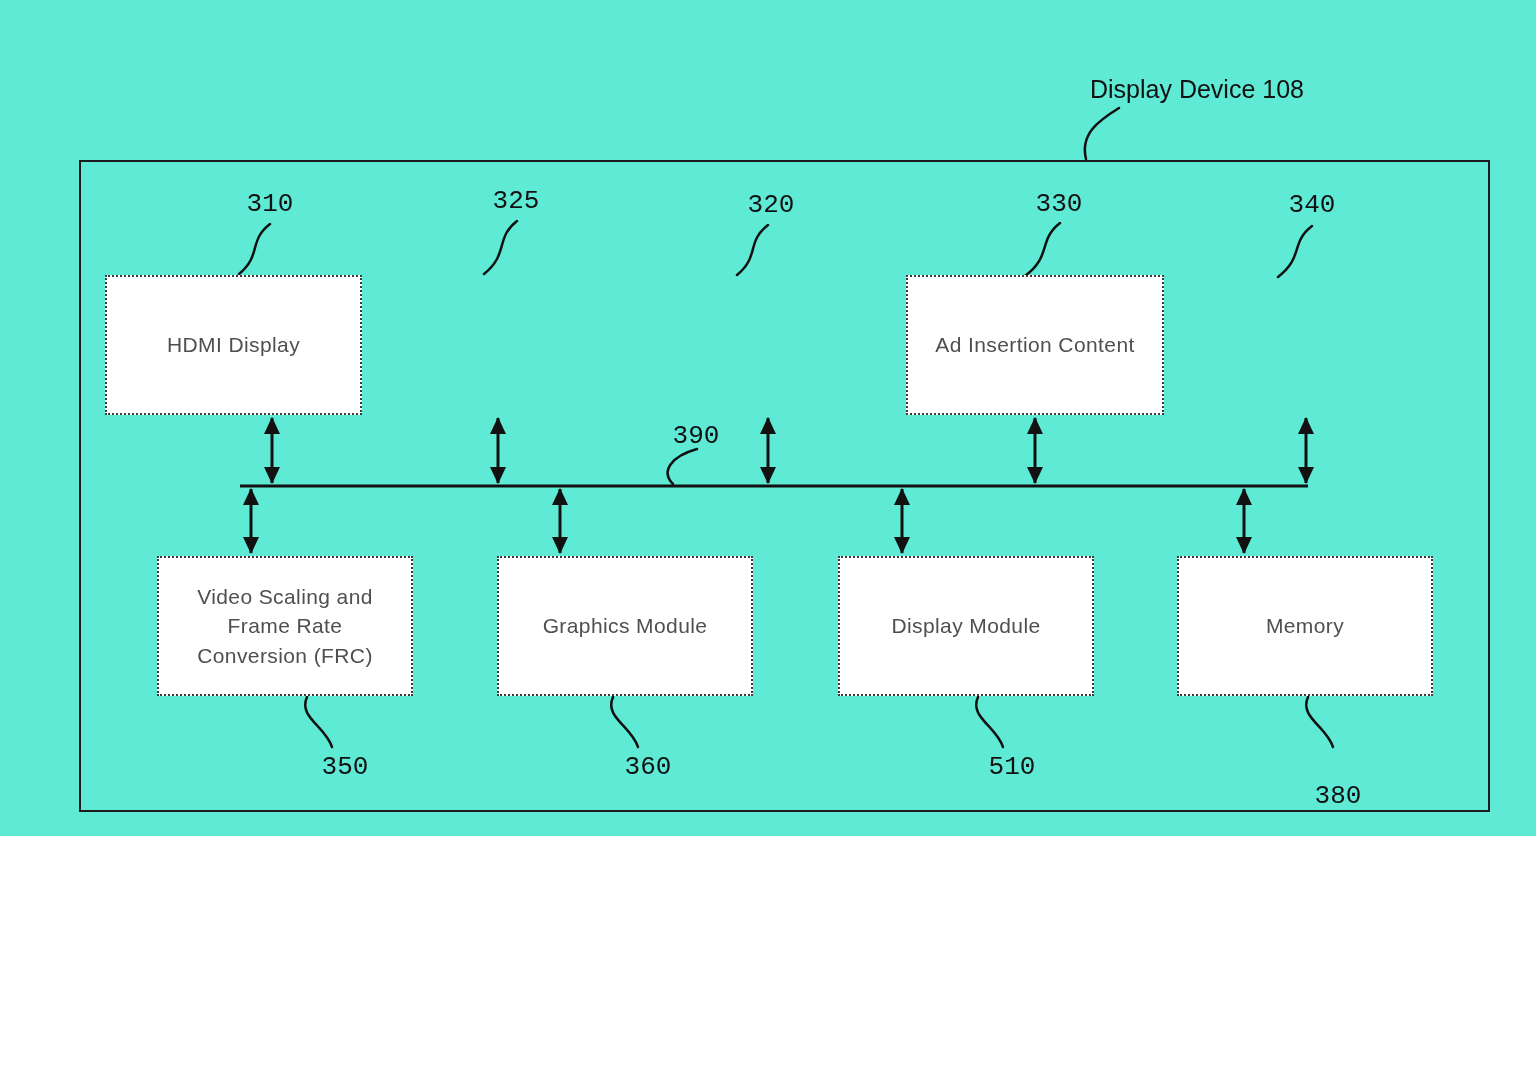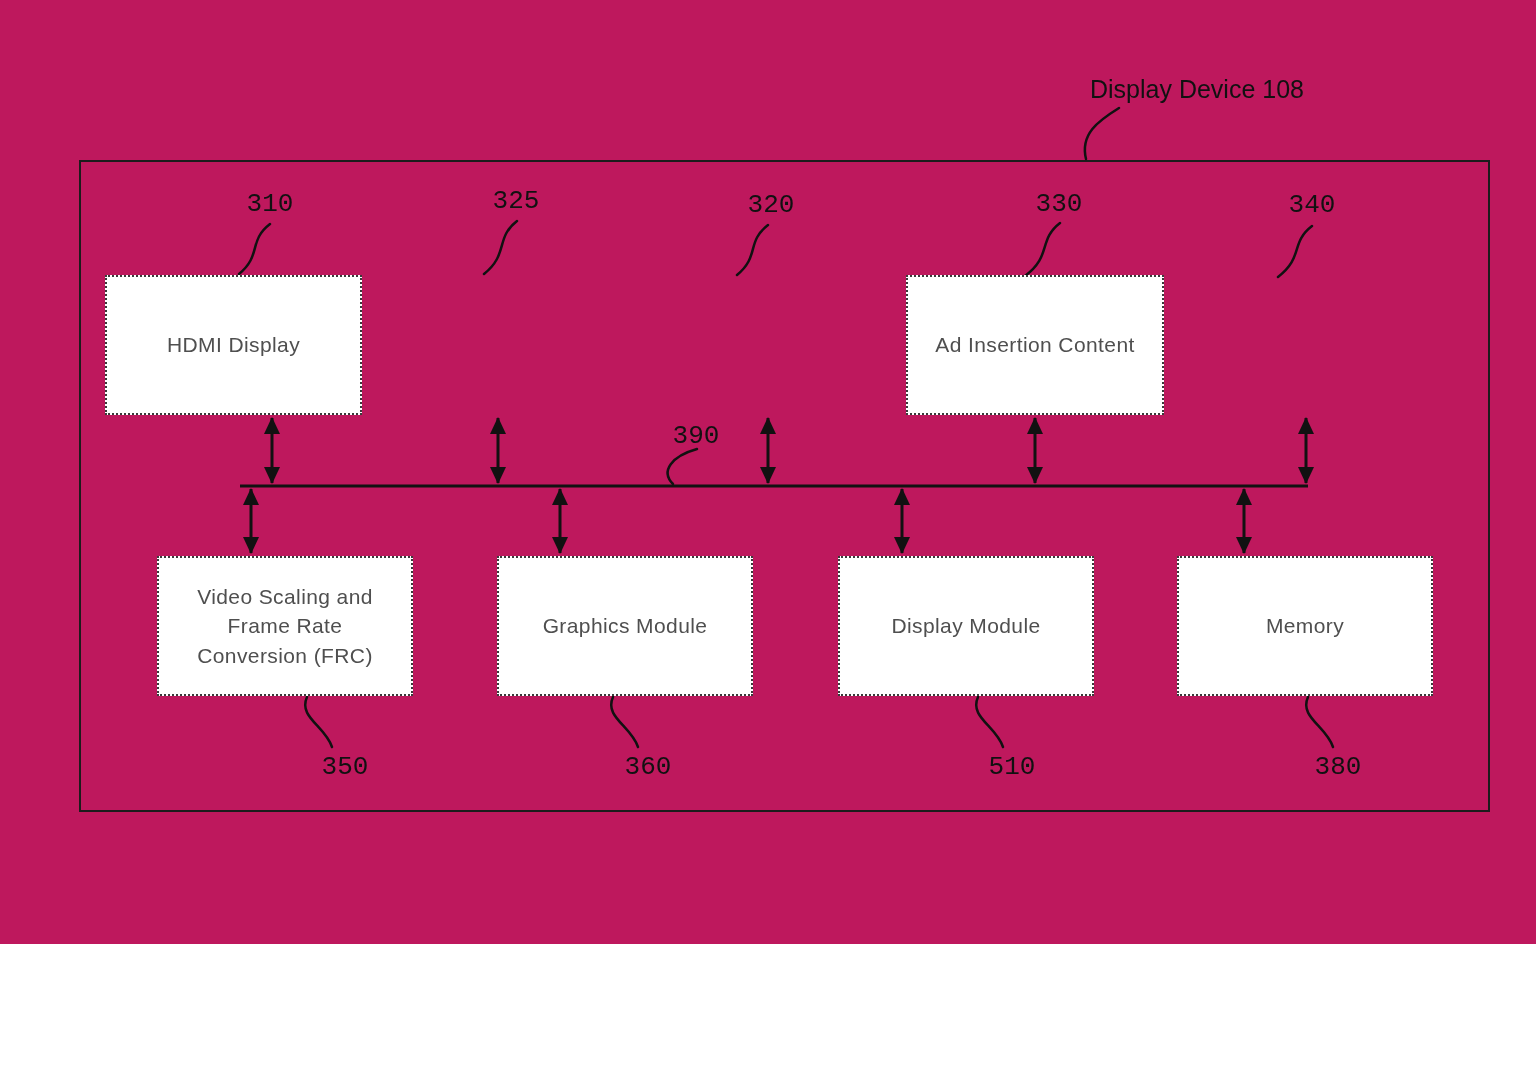--- a/index.html
+++ b/index.html
@@ -1,17 +1,17 @@
 <!DOCTYPE html>
 <html><head>
 <meta charset="utf-8">
 <style>
   html,body { margin:0; padding:0; background:#ffffff; }
   .canvas {
-    position:relative; width:1536px; height:944px; background:#be185d;
+    position:relative; width:1536px; height:836px; background:#5eead4;
     font-family:"Liberation Sans", sans-serif; overflow:hidden;
   }
   .outer-rect {
     position:absolute; left:79px; top:160px; width:1411px; height:652px;
     border:2px solid #1c1c1c; box-sizing:border-box; background:transparent;
   }
   .overlay { position:absolute; left:0; top:0; width:1536px; height:1087px; }
   .module-box {
     position:absolute; box-sizing:border-box;
     border:2px dotted #3a3a3a; background:#ffffff;
@@ -109,17 +109,17 @@
   <div class="ref-label" style="left:516px;  top:187px">325</div>
   <div class="ref-label" style="left:771px;  top:191px">320</div>
   <div class="ref-label" style="left:1059px; top:190px">330</div>
   <div class="ref-label" style="left:1312px; top:191px">340</div>
 
   <div class="ref-label" style="left:696px; top:422px">390</div>
 
   <div class="ref-label" style="left:345px;  top:753px">350</div>
   <div class="ref-label" style="left:648px;  top:753px">360</div>
   <div class="ref-label" style="left:1012px; top:753px">510</div>
-  <div class="ref-label" style="left:1338px; top:753px">380</div>
+  <div class="ref-label" style="left:1338px; top:782px">380</div>
 
   <div class="fig-caption">FIG. 3</div>
 
 </div>
 
 </body></html>

